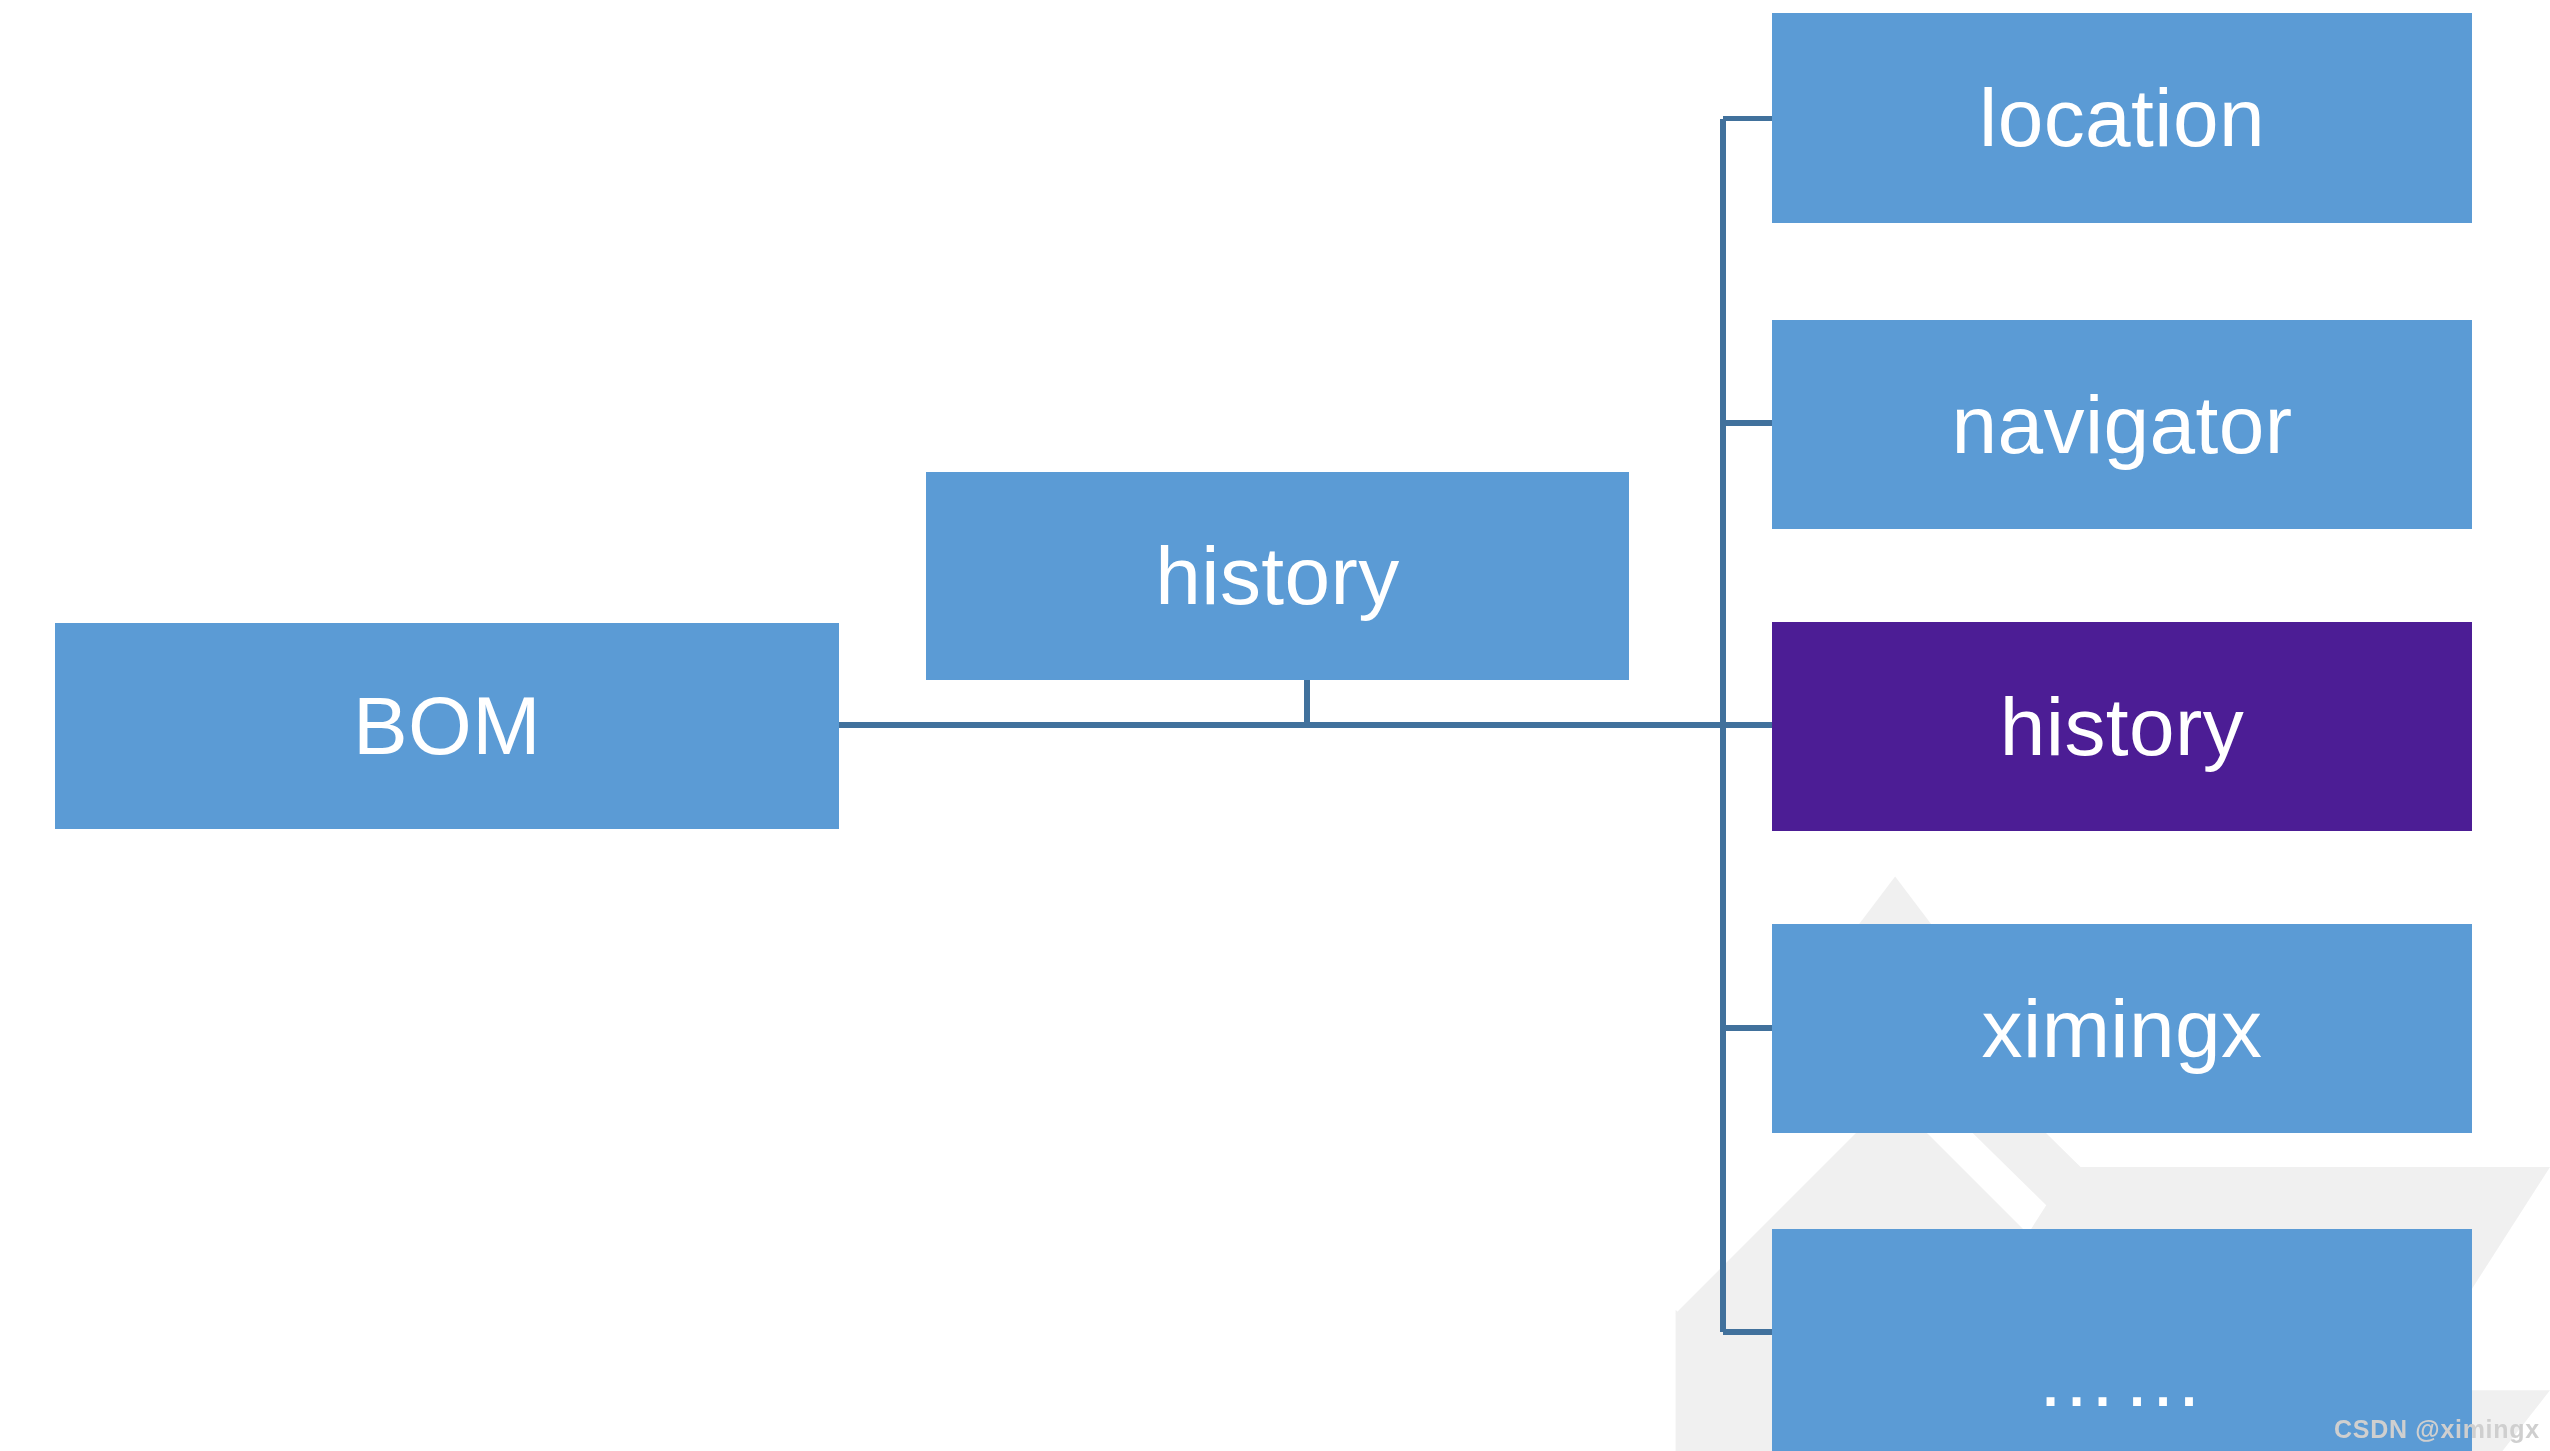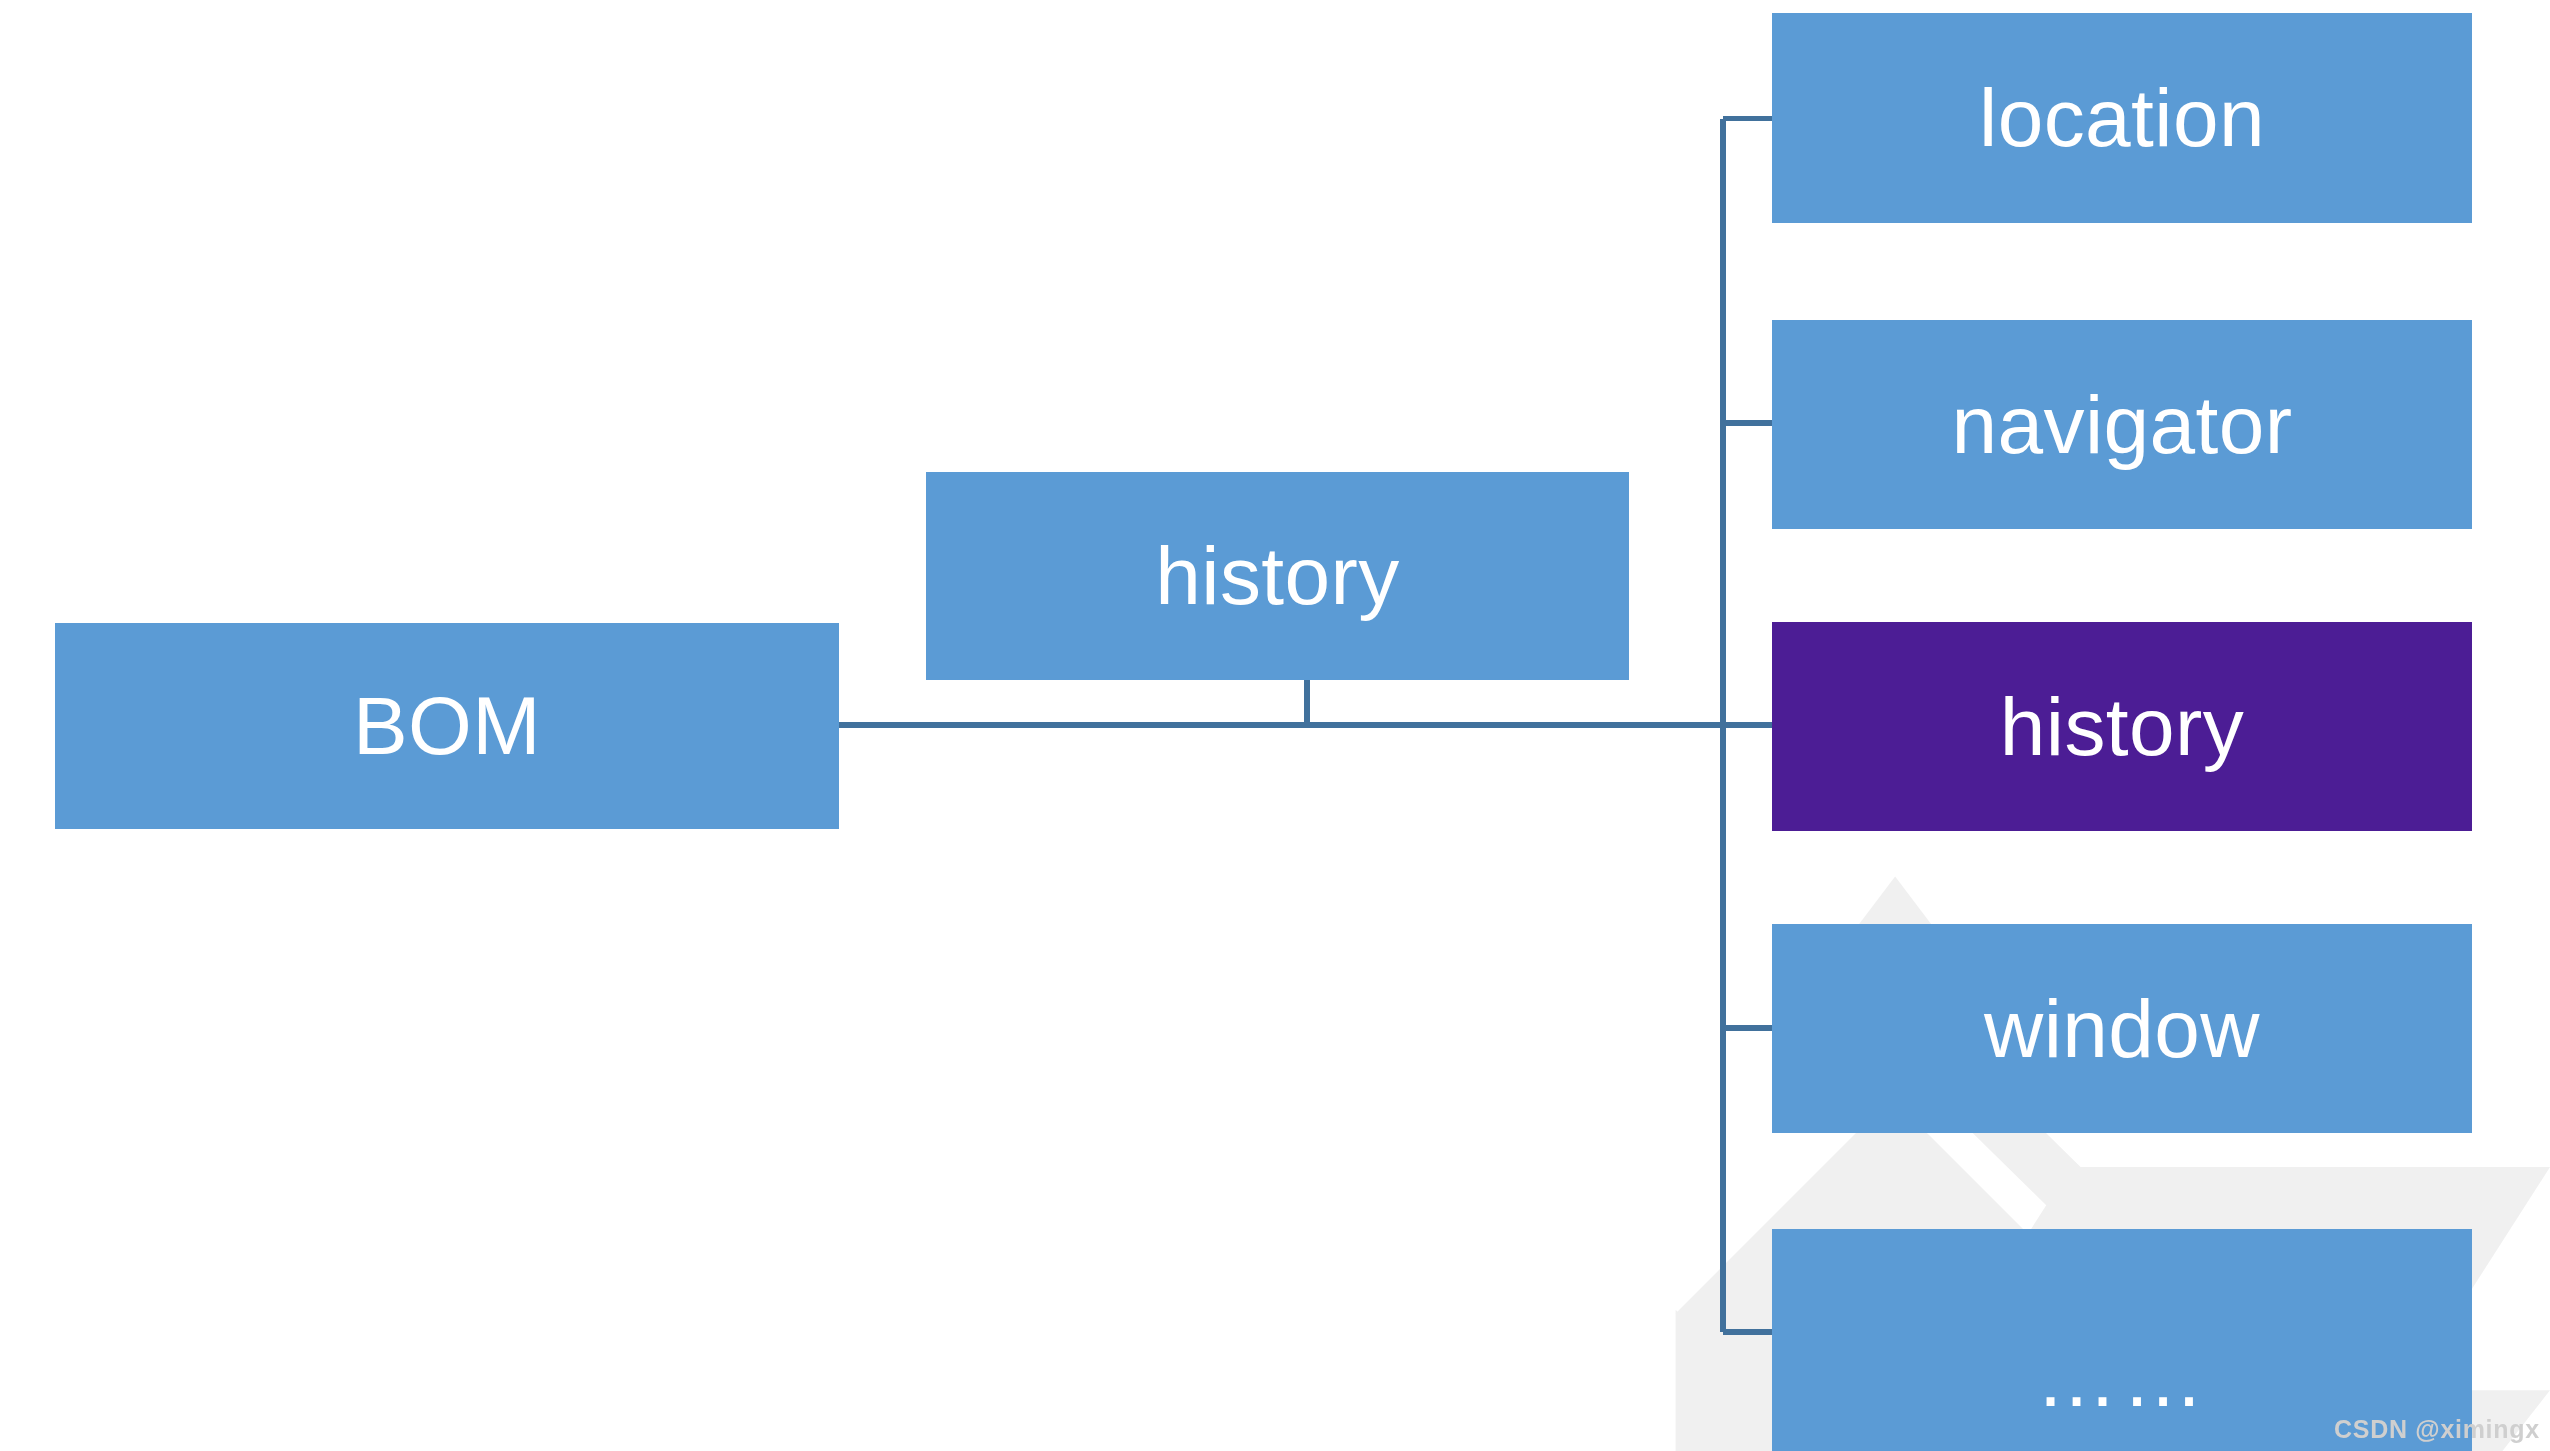--- a/index.html
+++ b/index.html
@@ -160,21 +160,21 @@
 
   <div class="node" id="node-navigator" style="background:#5B9BD5">
     <span class="node-label">navigator</span>
   </div>
 
   <div class="node" id="node-history" style="background:#4c1d95">
     <span class="node-label">history</span>
   </div>
 
   <div class="node" id="node-screen" style="background:#5B9BD5">
-    <span class="node-label">window</span>
+    <span class="node-label">ximingx</span>
   </div>
 
   <div class="node" id="node-etc" style="background:#5B9BD5">
     <span class="node-label">……</span>
   </div>
 
   <div id="watermark-text">CSDN @ximingx</div>
 
 </div>
 

